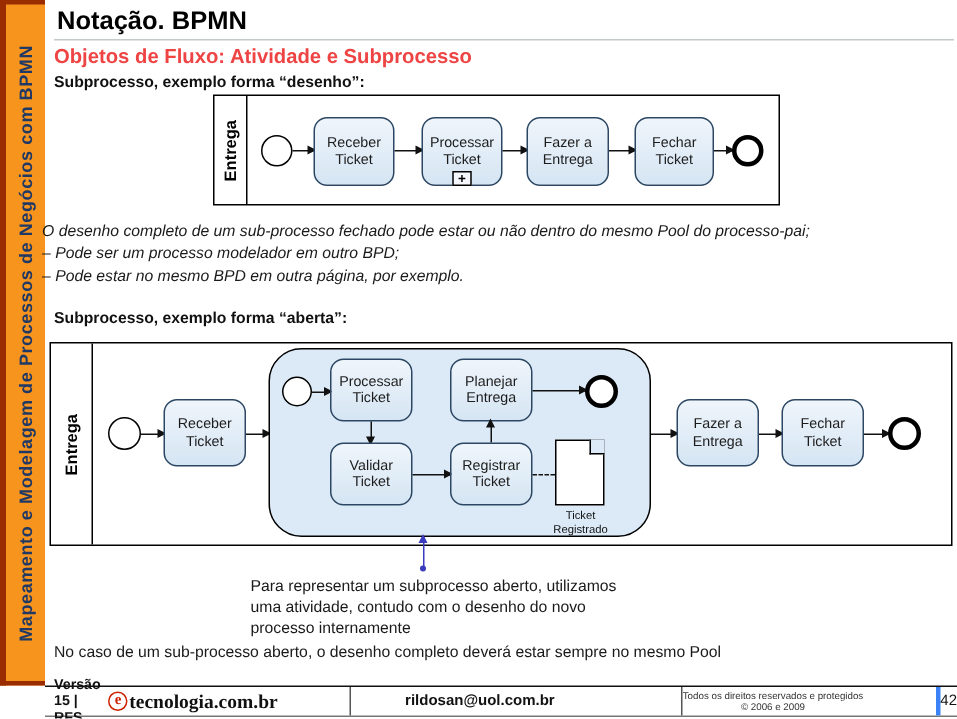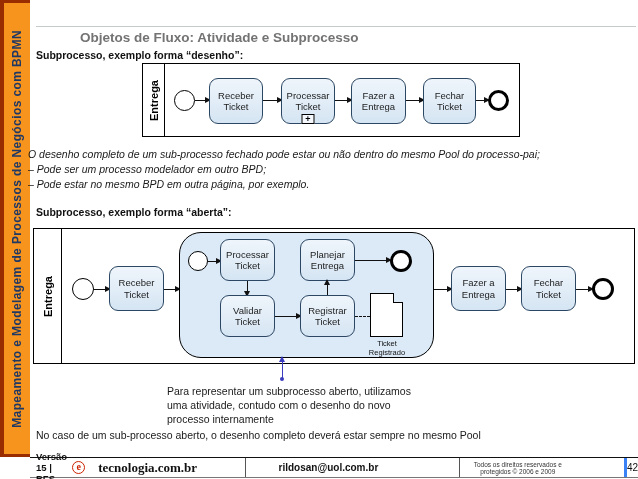--- a/index.html
+++ b/index.html
@@ -11,21 +11,21 @@
   .sidebar { position:absolute; left:0; top:0; width:30px; height:457px;
              background:#F7941E; border-left:4px solid #9A2D00;
              border-top:3px solid #9A2D00; border-bottom:3px solid #9A2D00;
              display:flex; align-items:center; justify-content:center; }
   .sidebar span { writing-mode:vertical-rl; transform:rotate(180deg);
              font-weight:bold; font-size:12px; letter-spacing:.4px; color:#1F3864;
              white-space:nowrap; }
 
   .title { position:absolute; left:38px; top:4px; font-size:17px; font-weight:bold; color:#000; }
   .title-rule { position:absolute; left:36px; top:26px; width:600px; height:1px; background:#c5caca; }
-  .subtitle { position:absolute; left:36px; top:30px; font-size:13.5px; font-weight:bold; color:#737373;margin-left:44px; }
+  .subtitle { position:absolute; left:36px; top:30px; font-size:13.5px; font-weight:bold; color:#ef4444; }
   .sec-label { position:absolute; font-size:10.5px; font-weight:bold; color:#111; }
 
   
   .pool { position:absolute; border:1.2px solid #000; background:#fff; }
   .pool-band { position:absolute; left:0; top:0; bottom:0; border-right:1px solid #000;
                display:flex; align-items:center; justify-content:center; }
   .pool-band span { writing-mode:vertical-rl; transform:rotate(180deg);
                font-weight:bold; font-size:11px; color:#000; }
 
   
@@ -76,31 +76,32 @@
   .f-version { width:188px; padding-left:6px; font-size:9.5px; font-weight:bold; color:#111; gap:5px; }
   .f-email { width:225px; justify-content:center; font-size:10px; font-weight:bold; color:#111;
              border-left:1px solid #555; }
   .f-rights { width:159px; justify-content:center; font-size:6.5px; color:#333;
              border-left:1px solid #555; text-align:center; }
   .f-page { flex:1; justify-content:center; font-size:10px; color:#111; border-left:3px solid #3b82f6; }
   .logo { display:inline-flex; align-items:center; gap:1px; }
   .logo-e { display:inline-block; width:13px; height:13px; border:1.5px solid #CC2200;
             border-radius:50%; color:#CC2200; font-weight:bold; font-size:10px; line-height:10px;
             text-align:center; font-family:"Liberation Serif", serif; }
-  .logo-domain { font-family:"Liberation Serif", serif; font-weight:bold; font-size:13px; color:#111;padding-left:12px; }
+  .logo-domain { font-family:"Liberation Serif", serif; font-weight:bold; font-size:13px; color:#111; }
 </style>
 </head>
 <body>
 
 <div class="slide">
 
   <div class="sidebar">
     <span>Mapeamento e Modelagem de Processos de Negócios com BPMN</span>
   </div>
 
+  <div class="title">Notação. BPMN</div>
   <div class="title-rule"></div>
   <div class="subtitle">Objetos de Fluxo: Atividade e Subprocesso</div>
   <div class="sec-label" style="left:36px; top:49px;">Subprocesso, exemplo forma “desenho”:</div>
 
   <div class="pool" style="left:142px; top:63px; width:378px; height:74px;">
     <div class="pool-band" style="width:22px;">
       <span>Entrega</span>
     </div>
     <div class="ev" style="left:31px; top:26px; width:21px; height:21px;"></div>
     <div class="ch ar" style="left:52px; top:36px; width:14px;"></div>

